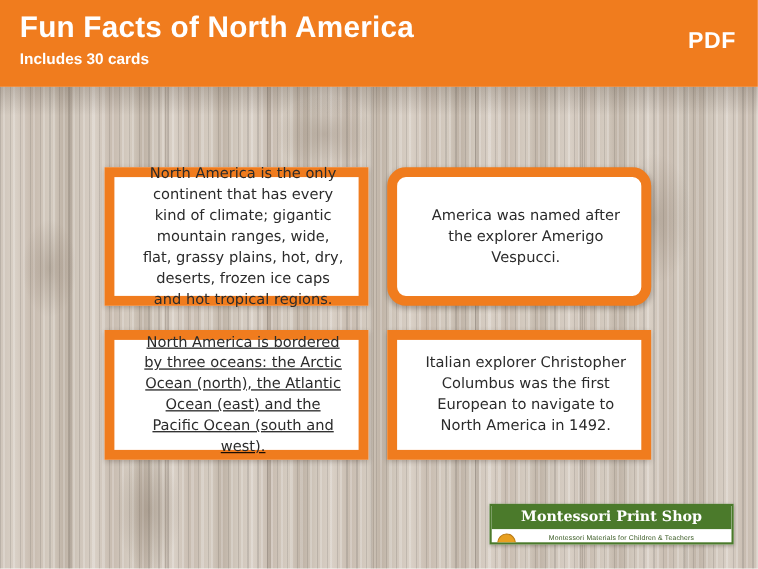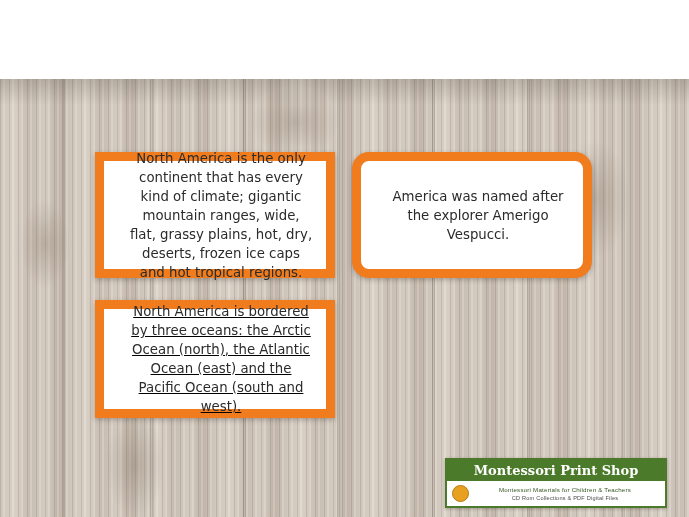--- a/index.html
+++ b/index.html
@@ -130,21 +130,21 @@
   #card-1 { left: 352px; top: 152px; width: 240px; height: 126px; border-radius: 17px; }
   #card-2 { left: 95px; top: 300px; width: 240px; height: 118px; text-decoration: underline; }
   #card-3 { left: 352px; top: 300px; width: 240px; height: 118px; }
 
   
   .logo {
     position: absolute;
     left: 445px;
     top: 458px;
     width: 222px;
-    height: 50px;
+    height: 37px;
     border: 2px solid #4b7a2b;
     background: #ffffff;
     box-sizing: border-box;
     box-shadow: 0 1px 3px rgba(40,30,20,0.3);
     overflow: hidden;
   }
   .logo-bar {
     height: 21px;
     background: #4b7a2b;
     color: #ffffff;
@@ -185,20 +185,25 @@
     border-radius: 50%;
     background: #e8a020;
     border: 1px solid #b97a12;
   }
 </style>
 </head>
 <body>
 
 <div class="page">
 
+  <div class="header">
+    <div class="header-title">Fun Facts of North America</div>
+    <div class="header-sub">Includes 30 cards</div>
+    <div class="pdf-badge">PDF</div>
+  </div>
 
   <div class="wood">
     <div class="shadow-top"></div>
     <div class="plank-seam" style="left:62px;"></div>
     <div class="plank-seam" style="left:150px;"></div>
     <div class="plank-seam" style="left:243px;"></div>
     <div class="plank-seam" style="left:337px;"></div>
     <div class="plank-seam" style="left:432px;"></div>
     <div class="plank-seam" style="left:527px;"></div>
     <div class="plank-seam" style="left:622px;"></div>
@@ -210,20 +215,23 @@
 
   <div class="card" id="card-0">
     <div class="card-text">North America is the only continent that has every kind of climate; gigantic mountain ranges, wide, flat, grassy plains, hot, dry, deserts, frozen ice caps and hot tropical regions.</div>
   </div>
   <div class="card" id="card-1">
     <div class="card-text">America was named after the explorer Amerigo Vespucci.</div>
   </div>
   <div class="card" id="card-2">
     <div class="card-text">North America is bordered by three oceans: the Arctic Ocean (north), the Atlantic Ocean (east) and the Pacific Ocean (south and west).</div>
   </div>
+  <div class="card" id="card-3">
+    <div class="card-text">Italian explorer Christopher Columbus was the first European to navigate to North America in 1492.</div>
+  </div>
 
   <div class="logo">
     <div class="logo-bar">Montessori Print Shop</div>
     <div class="logo-body">
       <div class="logo-mark"></div>
       <div class="logo-line1">Montessori Materials for Children &amp; Teachers</div>
       <div class="logo-line2">CD Rom Collections &amp; PDF Digital Files</div>
     </div>
   </div>
 

